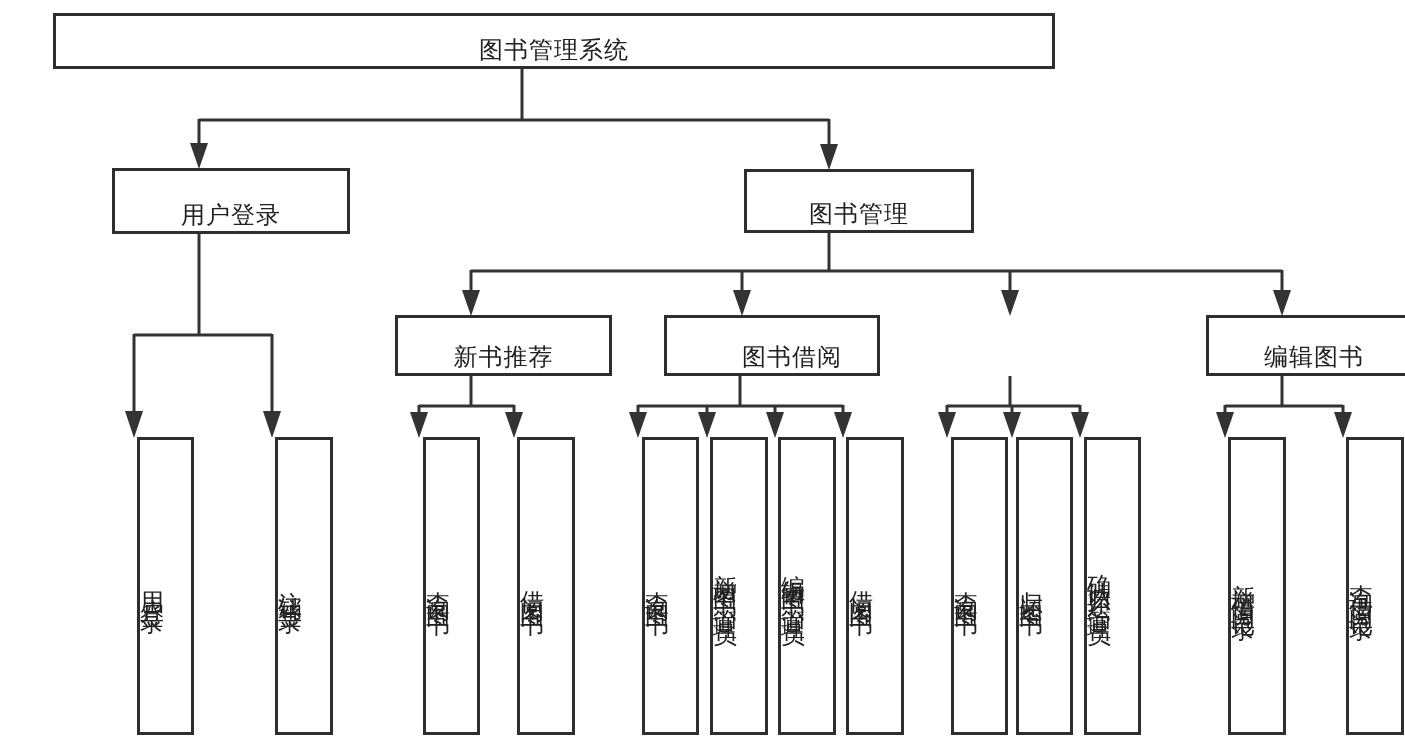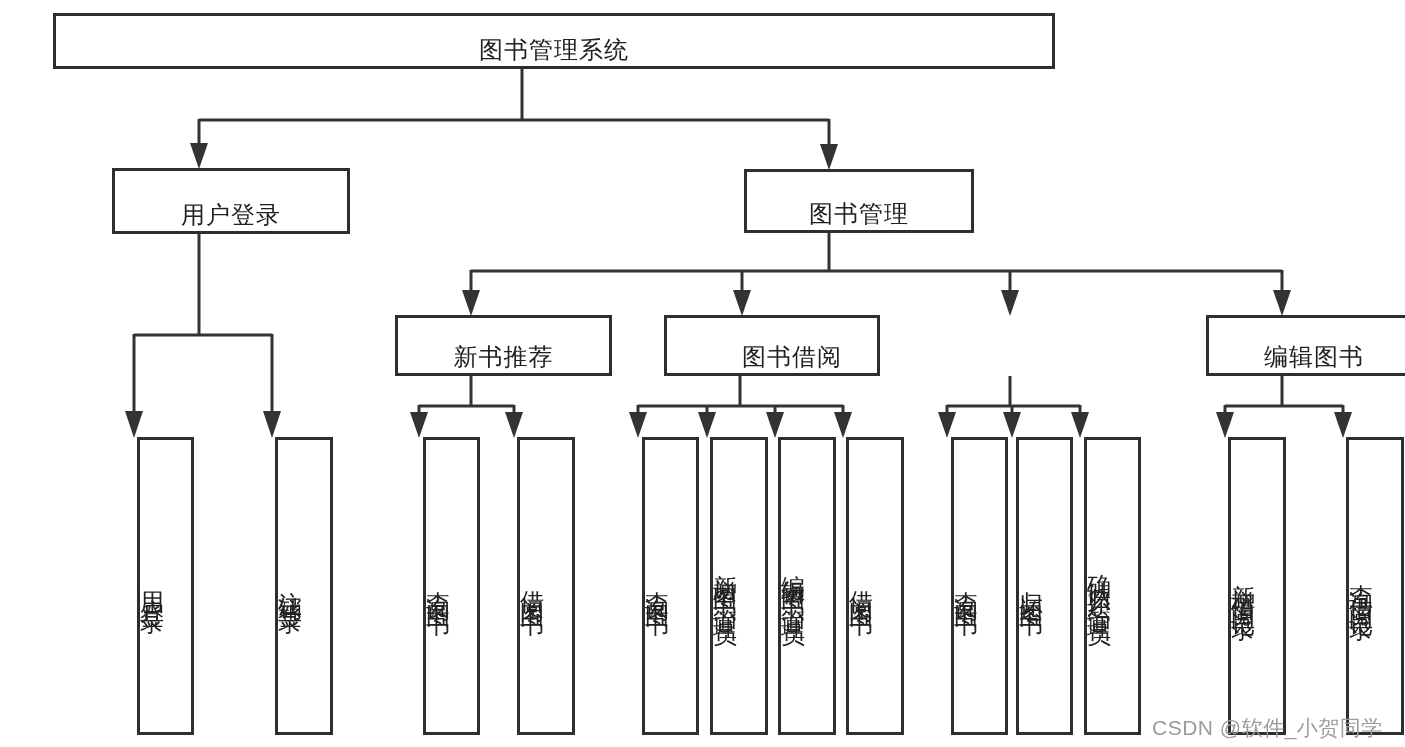--- a/index.html
+++ b/index.html
@@ -193,15 +193,14 @@
     <span>确认归还（管理员）</span>
   </div>
 
   <div class="node v-node" style="left:1196px; top:437px; width:58px; height:298px;">
     <span>新增借阅记录</span>
   </div>
   <div class="node v-node" style="left:1314px; top:437px; width:58px; height:298px;">
     <span>查询借阅记录</span>
   </div>
 
-  <div class="watermark">CSDN @软件_小贺同学</div>
 
 </div>
 
 </body></html>

